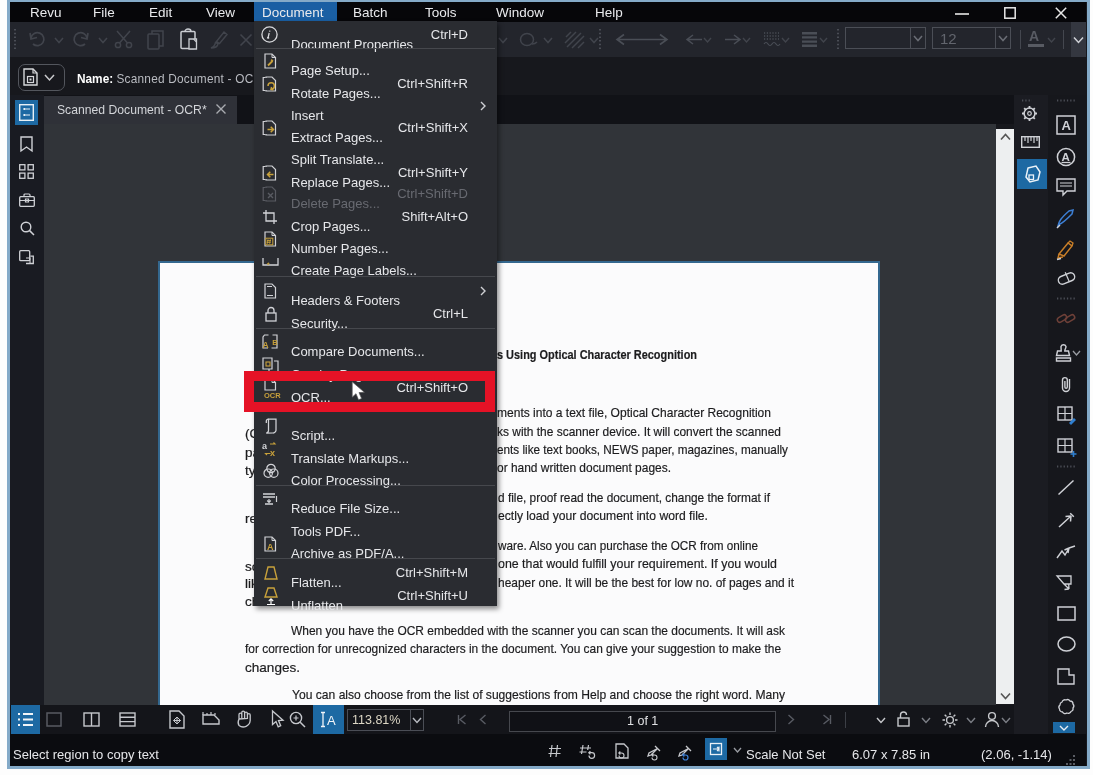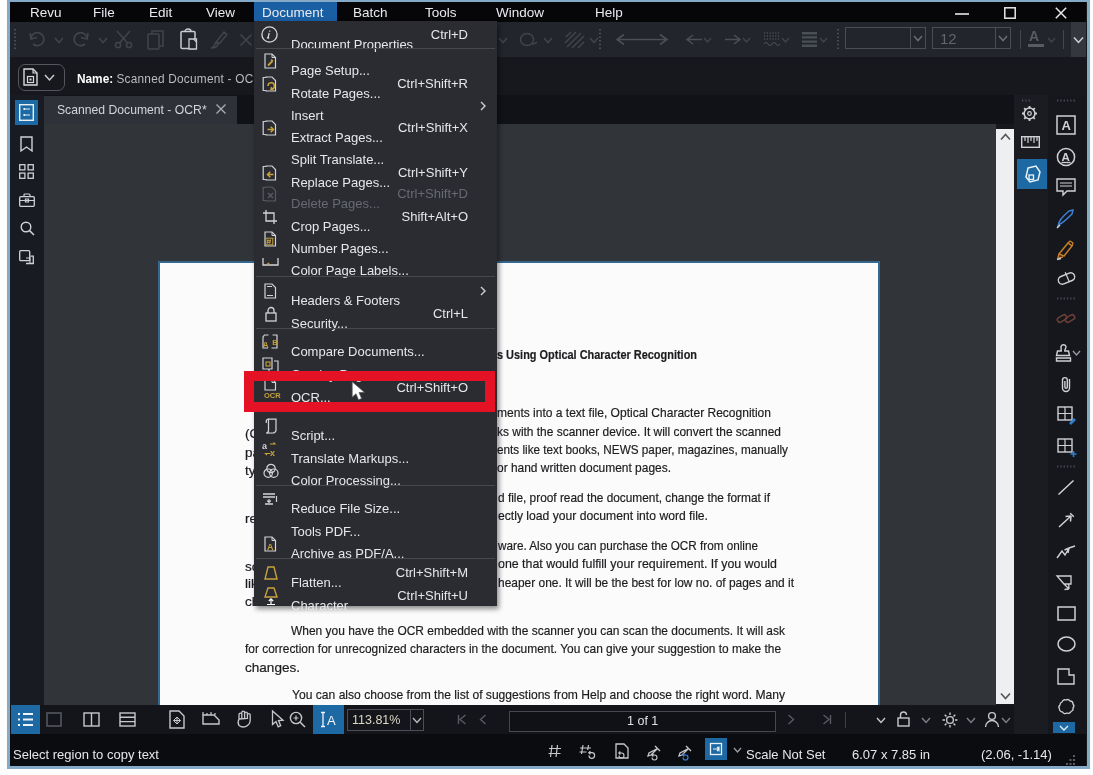--- a/index.html
+++ b/index.html
@@ -570,21 +570,21 @@
         <rect x="2.8" y="7.2" width="7" height="6.6" fill="#2a2c31" stroke="#c8a13b" stroke-width="1"></rect>
         <path d="M5 8.3 l-0.6 4.4 M7.3 8.3 l-0.6 4.4 M4 9.6 h4 M3.7 11.3 h4" stroke="#c8a13b" stroke-width="0.9" fill="none"></path>
       </svg>
   <span class="ml">Number Pages...</span>
     </div>
  <div class="mr" style="top:230px">
   <svg class="ic" style="left:8px;top:2px" width="17" height="16" viewBox="0 0 17 16">
         <path d="M1 5 L1 12 L16 12 L16 5" fill="none" stroke="#d2d3d7" stroke-width="1.3"></path>
         <path d="M5 2 l0.9 1.9 2.1 0.2 -1.6 1.4 0.5 2 -1.9 -1.1 -1.9 1.1 0.5 -2 -1.6 -1.4 2.1 -0.2 Z" fill="#c8a13b" transform="translate(3.5,8) scale(0.55)"></path>
       </svg>
-  <span class="ml">Color Page Labels...</span>
+  <span class="ml">Create Page Labels...</span>
     </div>
  <div class="sep" style="top:255px"></div>
  <div class="mr" style="top:260px">
   <svg class="ic" style="left:9px;top:2px" width="16" height="16" viewBox="0 0 16 16">
         <path d="M2 1 L9 1 L12.5 4.5 L12.5 15 L2 15 Z" fill="none" stroke="#d2d3d7" stroke-width="1.2"></path>
         <path d="M4 3.5 h5 M4 12.5 h6" stroke="#d2d3d7" stroke-width="1.1"></path>
       </svg>
   <span class="ml">Headers &amp; Footers</span>
   <svg class="ic" style="left:226px;top:5px" width="6" height="10" viewBox="0 0 6 10">
         <path d="M1 1 L5 5 L1 9" stroke="#cfd0d4" stroke-width="1.4" fill="none"></path>
@@ -674,21 +674,21 @@
         <path d="M5 2 h6 l3 12 h-12 Z" fill="none" stroke="#c8a13b" stroke-width="1.4"></path>
       </svg>
   <span class="ml">Flatten...</span>
       <span class="ms">Ctrl+Shift+M</span>
     </div>
  <div class="mr" style="top:564.5px">
   <svg class="ic" style="left:9px;top:1px" width="16" height="18" viewBox="0 0 16 18">
         <path d="M5 1 h6 l3 9 h-12 Z" fill="none" stroke="#c8a13b" stroke-width="1.4"></path>
         <path d="M8 17 v-5 M5.8 14 L8 11.8 L10.2 14 M4 17.5 h8" stroke="#fff" stroke-width="1.2" fill="none"></path>
       </svg>
-  <span class="ml">Character</span>
+  <span class="ml">Unflatten</span>
       <span class="ms">Ctrl+Shift+U</span>
     </div>
 </div>
 
 <div class="abs" id="redbox" style="left:244px;top:371px;width:251px;height:41px;border:10px solid #e51226;"></div>
 
 <svg class="ic" id="cursor" style="left:351px;top:381px" width="15" height="21" viewBox="0 0 15 21">
     <path d="M1.2 0.8 L1.2 16.2 L5 12.7 L7.5 18.8 L10.6 17.5 L8 11.6 L13.4 11.3 Z" fill="#fff" stroke="#555" stroke-width="0.7"></path>
   </svg>
 

